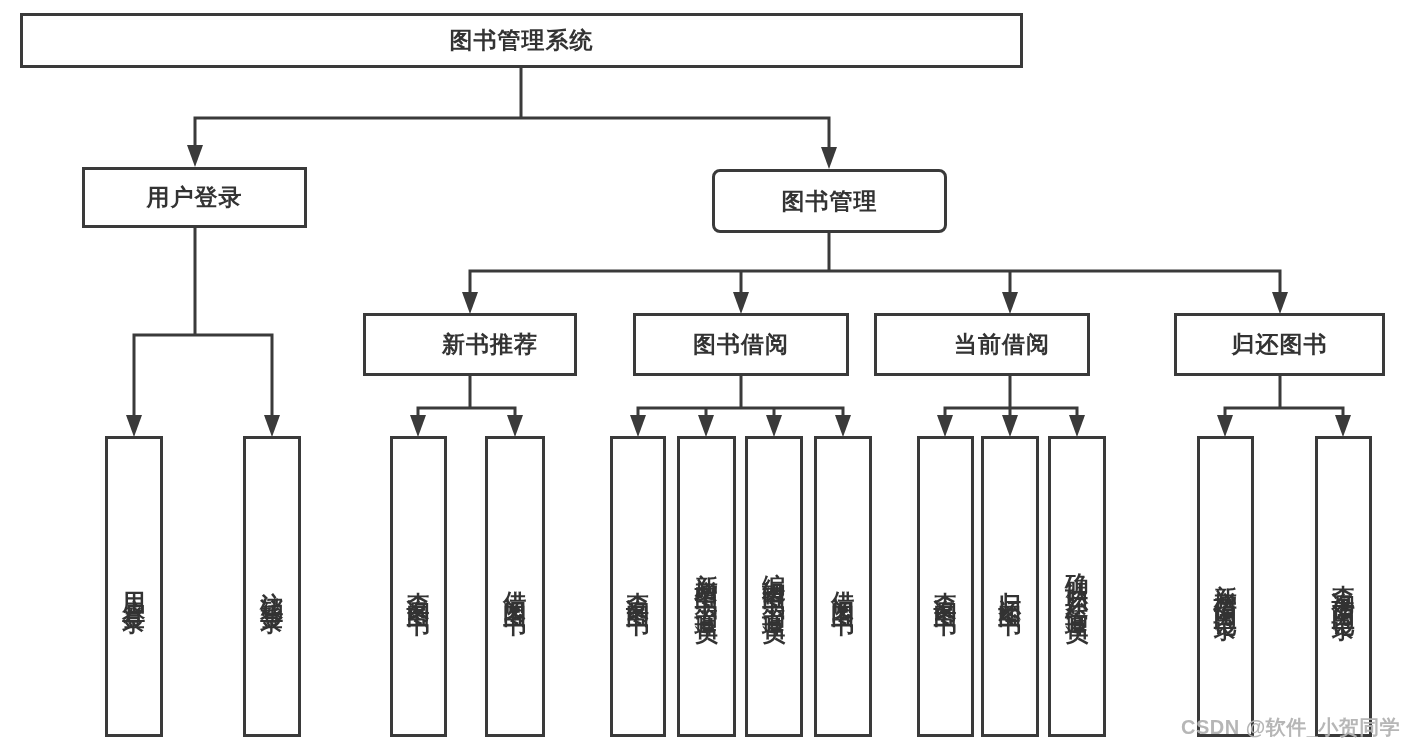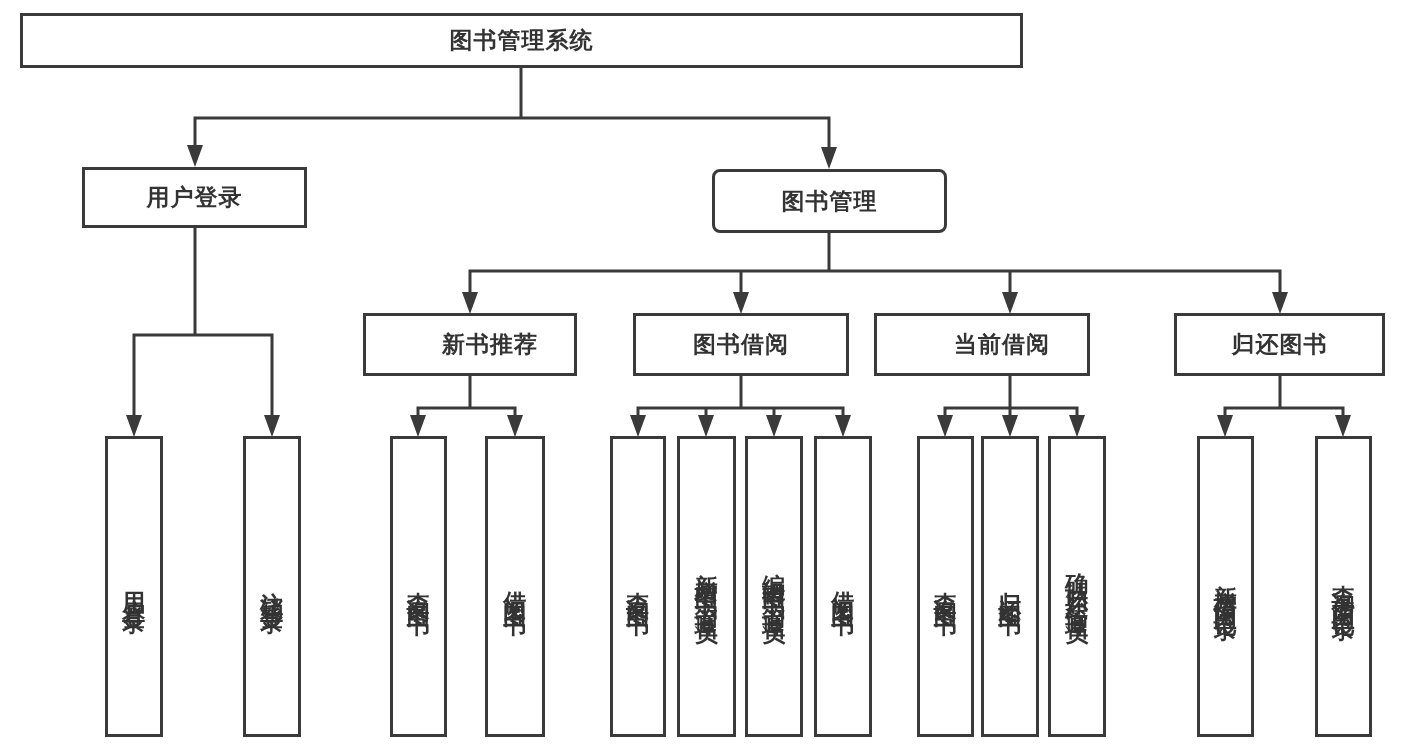--- a/index.html
+++ b/index.html
@@ -142,14 +142,15 @@
     <span class="vtext">确认归还（管理员）</span>
   </div>
 
   <div class="box vbox leaf l-g5c1">
     <span class="vtext">新增借阅记录</span>
   </div>
   <div class="box vbox leaf l-g5c2">
     <span class="vtext">查询借阅记录</span>
   </div>
 
+  <div class="watermark">CSDN @软件_小贺同学</div>
 
 </div>
 
 </body></html>

